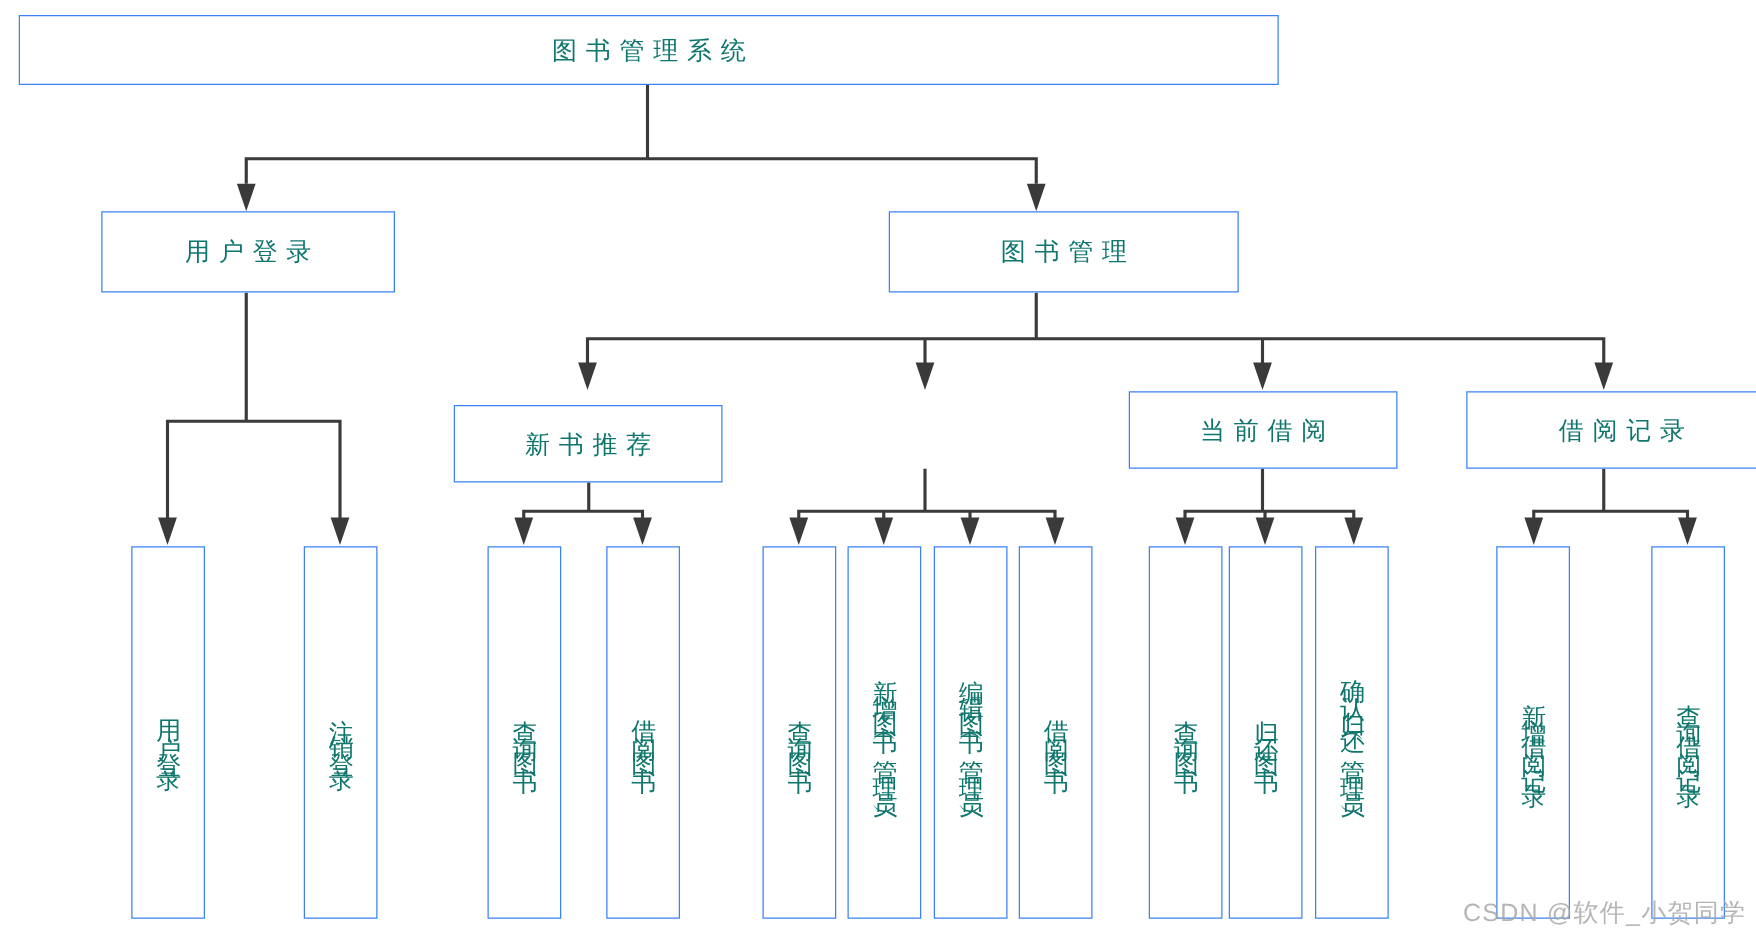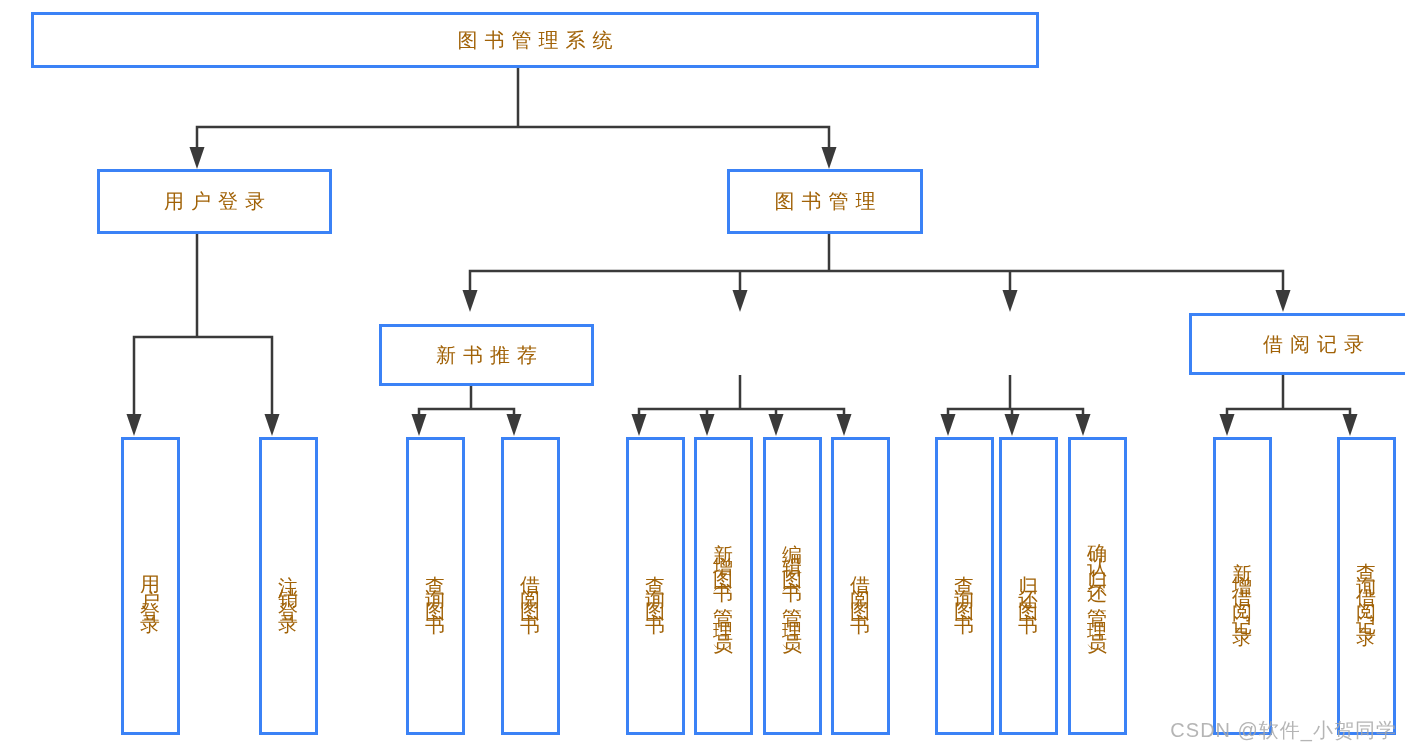--- a/index.html
+++ b/index.html
@@ -8,27 +8,26 @@
     width:1405px;height:747px;
     background:#ffffff;
     font-family:"Liberation Sans","DejaVu Sans",sans-serif;
     overflow:hidden;
   }
   .connectors{position:absolute;left:0;top:0;pointer-events:none;}
   .node{
     position:absolute;
     box-sizing:border-box;
     background:#ffffff;
-    border:3px solid #3b82f6;
-    color:#a16207;
+    border:1px solid #3b82f6;
+    color:#0f766e;
     display:flex;
     align-items:center;
     justify-content:center;
     text-align:center;
-    margin-left:16px;
   }
   .h{
     font-size:20px;
     letter-spacing:7px;
     text-indent:7px;
     white-space:nowrap;
   }
   .v{
     writing-mode:vertical-rl;
     text-orientation:mixed;
@@ -88,23 +87,24 @@
       <polygon points="1004.5,414 1019.5,414 1012,436"></polygon>
       <polygon points="1075.5,414 1090.5,414 1083,436"></polygon>
       <polygon points="1219.5,414 1234.5,414 1227,436"></polygon>
       <polygon points="1342.5,414 1357.5,414 1350,436"></polygon>
     </g>
   </svg>
 
   <div class="node h" style="left:15px;top:12px;width:1008px;height:56px">图书管理系统</div>
 
   <div class="node h" style="left:81px;top:169px;width:235px;height:65px">用户登录</div>
-  <div class="node h" style="left:711px;top:169px;width:196px;height:65px">图书管理</div>
+  <div class="node h" style="left:711px;top:169px;width:280px;height:65px">图书管理</div>
 
   <div class="node h" style="left:363px;top:324px;width:215px;height:62px">新书推荐</div>
+  <div class="node h" style="left:903px;top:313px;width:215px;height:62px">当前借阅</div>
   <div class="node h" style="left:1173px;top:313px;width:249px;height:62px">借阅记录</div>
 
   <div class="node v" style="left:105px;top:437px;width:59px;height:298px">用户登录</div>
   <div class="node v" style="left:243px;top:437px;width:59px;height:298px">注销登录</div>
 
   <div class="node v" style="left:390px;top:437px;width:59px;height:298px">查询图书</div>
   <div class="node v" style="left:485px;top:437px;width:59px;height:298px">借阅图书</div>
 
   <div class="node v" style="left:610px;top:437px;width:59px;height:298px">查询图书</div>
   <div class="node v" style="left:678px;top:437px;width:59px;height:298px">新增图书（管理员）</div>

